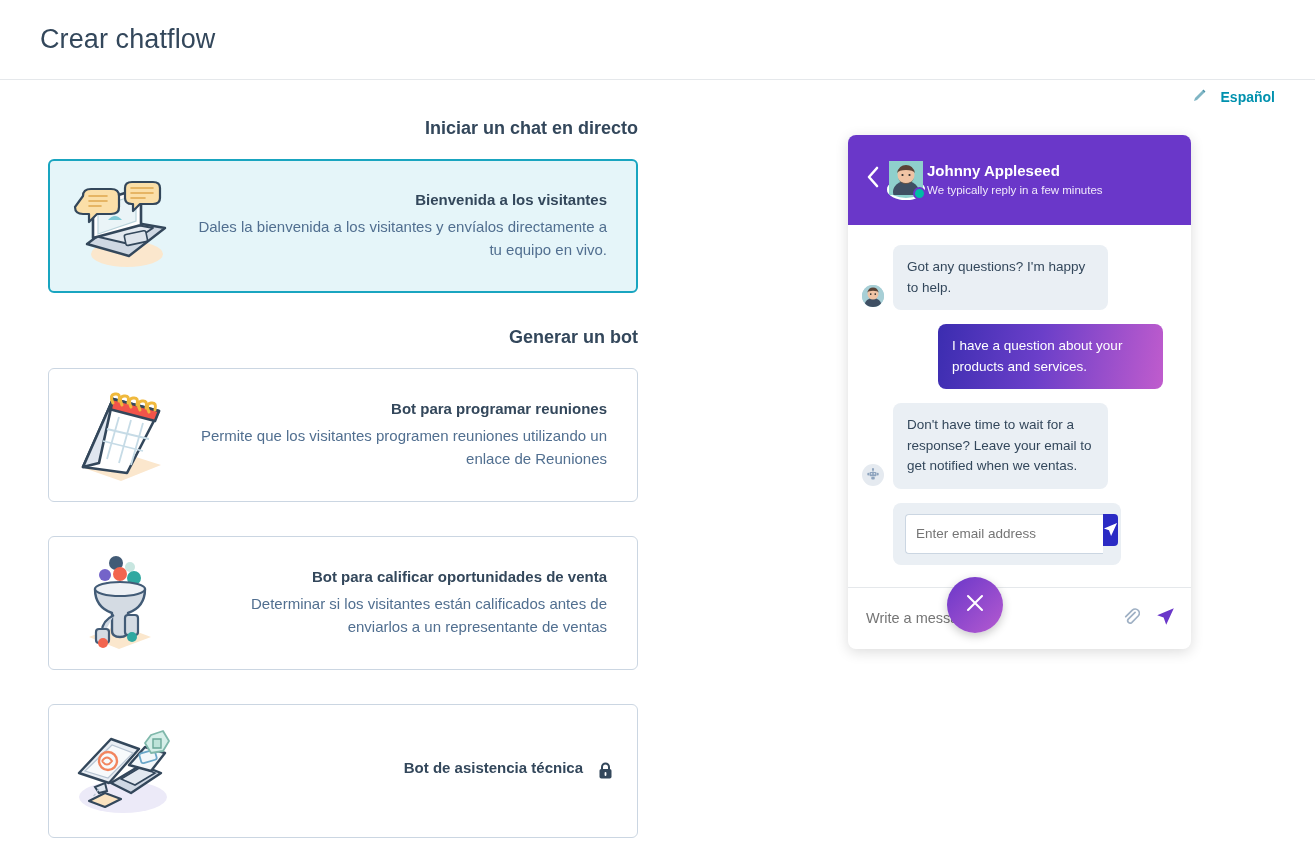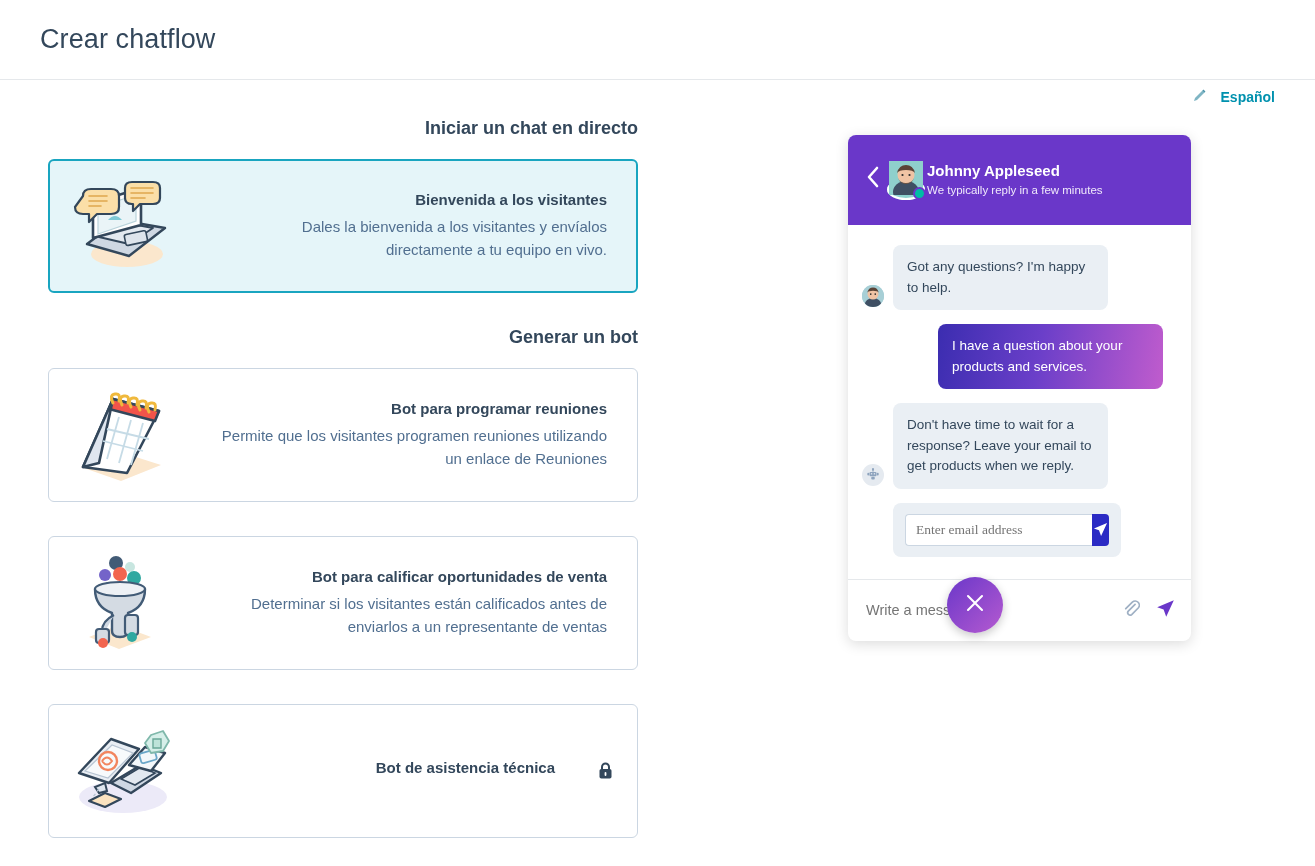--- a/index.html
+++ b/index.html
@@ -50,21 +50,20 @@
     border: 1px solid #cbd6e2;
     border-radius: 6px;
     background: #fff;
     display: flex;
     align-items: center;
     padding: 16px 20px;
     margin-bottom: 34px;
     cursor: pointer;
     position: relative;
     min-height: 128px;
-    gap: 28px;
   }
   .card.selected {
     border: 2px solid #19a5c0;
     background: #e5f5f9;
     padding: 15px 19px;
   }
   .card-illo {
     width: 104px; min-width: 104px; height: 100px;
     margin-right: 16px;
     display: flex; align-items: center; justify-content: center;
@@ -159,25 +158,25 @@
     display: flex;
     margin-bottom: 16px;
     width: 228px;
   }
   .email-input {
     flex: 1;
     border: 1px solid #cbd6e2;
     border-right: none;
     border-radius: 4px 0 0 4px;
     background: #fff;
-    height: 32px;
+    height: 40px;
     padding: 0 10px;
     font-size: 13.5px;
     color: #7c98b6;
-    font-family: Liberation Serif, serif;
+    font-family: Liberation Sans, sans-serif;
     outline: none;
   }
   .email-send {
     width: 34px; height: 32px;
     background: #2b2bc4;
     border-radius: 0 4px 4px 0;
     display: flex; align-items: center; justify-content: center;
     cursor: pointer;
   }
   .chat-footer {
@@ -405,21 +404,21 @@
               <rect x="4" y="4.5" width="8" height="5" rx="1.2" fill="#8da3bd"></rect>
               <rect x="6" y="10" width="4" height="3" rx="1" fill="#8da3bd"></rect>
               <rect x="7.2" y="1.5" width="1.6" height="2.5" fill="#8da3bd"></rect>
               <circle cx="8" cy="1.3" r="1.2" fill="#8da3bd"></circle>
               <rect x="1.5" y="5.5" width="2.2" height="3" rx="1" fill="#8da3bd"></rect>
               <rect x="12.3" y="5.5" width="2.2" height="3" rx="1" fill="#8da3bd"></rect>
               <rect x="5.6" y="6" width="1.5" height="1.3" fill="#eef2f6"></rect>
               <rect x="8.9" y="6" width="1.5" height="1.3" fill="#eef2f6"></rect>
             </svg>
           </span>
-          <div class="bubble">Don't have time to wait for a response? Leave your email to get products when we reply.</div>
+          <div class="bubble">Don't have time to wait for a response? Leave your email to get notified when we ventas.</div>
         </div>
 
         <div class="email-block">
           <input class="email-input" type="text" placeholder="Enter email address" style="">
           <span class="email-send">
             <svg width="15" height="15" viewBox="0 0 16 16">
                 <path d="M15 1 L1 7 L6.4 8.8 L8.6 15 Z" fill="#fff"></path>
               </svg>
           </span>
         </div>

